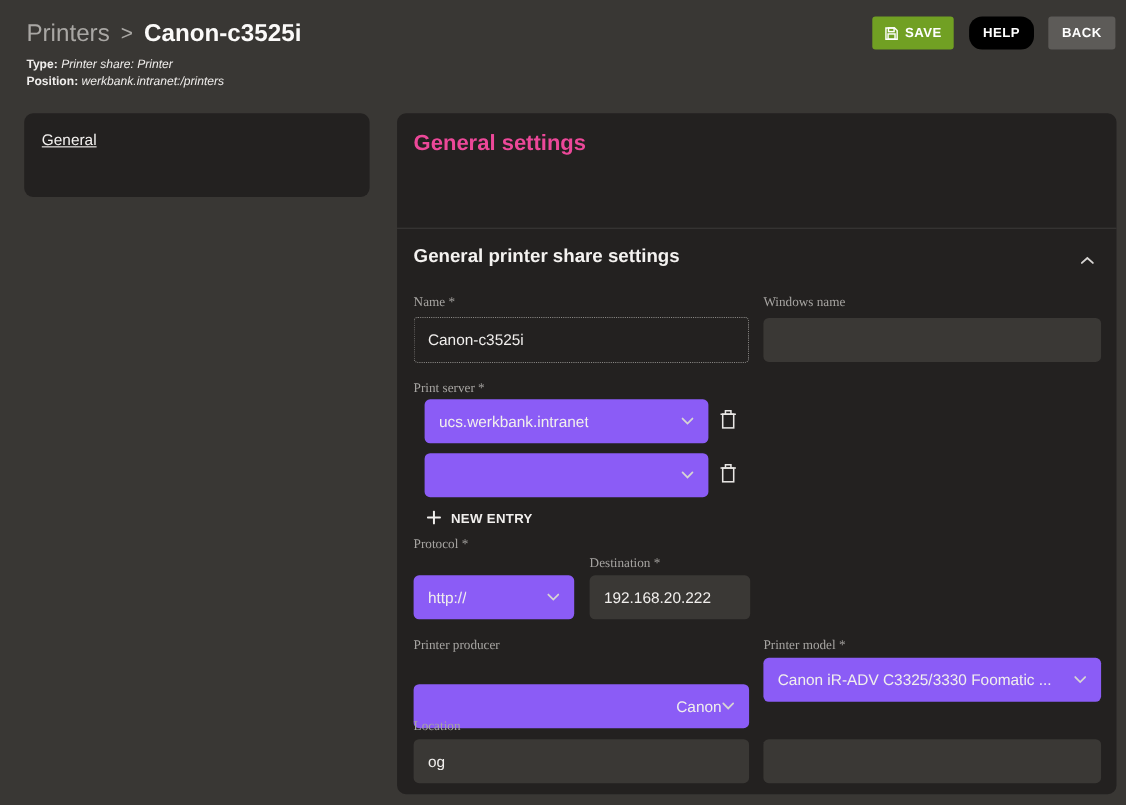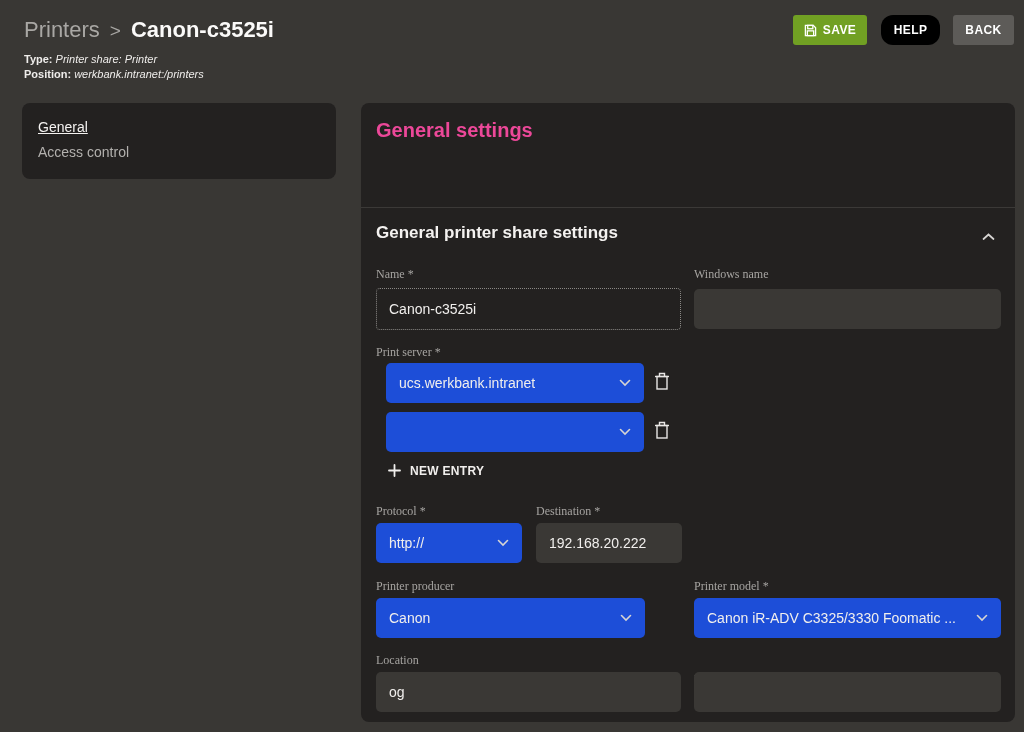--- a/index.html
+++ b/index.html
@@ -51,21 +51,21 @@
   .fld-label { font-size:12px; color:#a6a4a1;font-family:Liberation Serif, serif; }
   .txt-input {
     background:#3a3835; border:none; border-radius:5px; color:#f1efed;
     font-family:"Liberation Sans", sans-serif; font-size:14px; padding:0 13px; outline:none;
   }
   .disabled-box {
     background:transparent; border:1px dotted #8a8885; border-radius:4px;
     color:#f1efed; font-size:14px; display:flex; align-items:center; padding:0 12px;
   }
   .dropdown {
-    background:#1d4ed8; border-radius:5px; display:flex; align-items:center;
+    background:#8b5cf6; border-radius:5px; display:flex; align-items:center;
     justify-content:space-between; padding:0 13px; cursor:pointer;
   }
   .dd-text { font-size:14px; color:#f1efed; white-space:nowrap; overflow:hidden; }
   .icon-btn { background:none; border:none; cursor:pointer; padding:0; display:flex; align-items:center; }
   .new-entry { display:flex; gap:9px; background:none; border:none;
     color:#f1efed; font-family:"Liberation Sans", sans-serif; font-size:12px; font-weight:700;
     letter-spacing:.3px; cursor:pointer; }
 </style>
 </head>
 <body>
@@ -93,21 +93,20 @@
 </button>
 <button class="btn btn-help">
   <span>HELP</span>
 </button>
 <button class="btn btn-back">
   <span>BACK</span>
 </button>
 
 <div class="abs sidebar">
   <div class="side-item active">General</div>
-  <div class="side-item inactive">Access control</div>
 </div>
 
 <div class="abs panel">
 
   <div class="abs panel-title">General settings</div>
 
 
   <div class="abs divider"></div>
 
   <div class="abs section-title">General printer share settings</div>
@@ -166,35 +165,35 @@
   <button class="abs new-entry" style="left:27px; top:361px;">
     <span style="display:flex;">
       <svg width="13" height="13" viewBox="0 0 13 13" fill="none" stroke="#f1efed" stroke-width="1.8" stroke-linecap="round">
           <line x1="6.5" y1="1" x2="6.5" y2="12"></line>
           <line x1="1" y1="6.5" x2="12" y2="6.5"></line>
         </svg>
     </span>
     <span>NEW ENTRY</span>
   </button>
 
-  <div class="abs fld-label" style="left:15px; top:401px;">Protocol *</div>
+  <div class="abs fld-label" style="left:15px; top:384px;">Protocol *</div>
   <div class="abs dropdown" style="left:15px; top:420px; width:146px; height:40px;">
     <span class="dd-text">http://</span>
     <span style="display:flex;">
       <svg width="12" height="8" viewBox="0 0 12 8" fill="none" stroke="#d7d5d3" stroke-width="1.6" stroke-linecap="round">
           <polyline points="1.5,1.5 6,6 10.5,1.5"></polyline>
         </svg>
     </span>
   </div>
 
   <div class="abs fld-label" style="left:175px; top:401px;">Destination *</div>
   <input class="abs txt-input" style="left: 175px; top: 420px; width: 146px; height: 40px;" value="192.168.20.222">
 
   <div class="abs fld-label" style="left:15px; top:476px;">Printer producer</div>
-  <div class="abs dropdown" style="left:15px; top:495px; width:269px; height:40px;">
+  <div class="abs dropdown" style="left:15px; top:519px; width:305px; height:40px;justify-content:flex-end;">
     <span class="dd-text">Canon</span>
     <span style="display:flex;">
       <svg width="12" height="8" viewBox="0 0 12 8" fill="none" stroke="#d7d5d3" stroke-width="1.6" stroke-linecap="round">
           <polyline points="1.5,1.5 6,6 10.5,1.5"></polyline>
         </svg>
     </span>
   </div>
 
   <div class="abs fld-label" style="left:333px; top:476px;">Printer model *</div>
   <div class="abs dropdown" style="left:333px; top:495px; width:307px; height:40px;">

